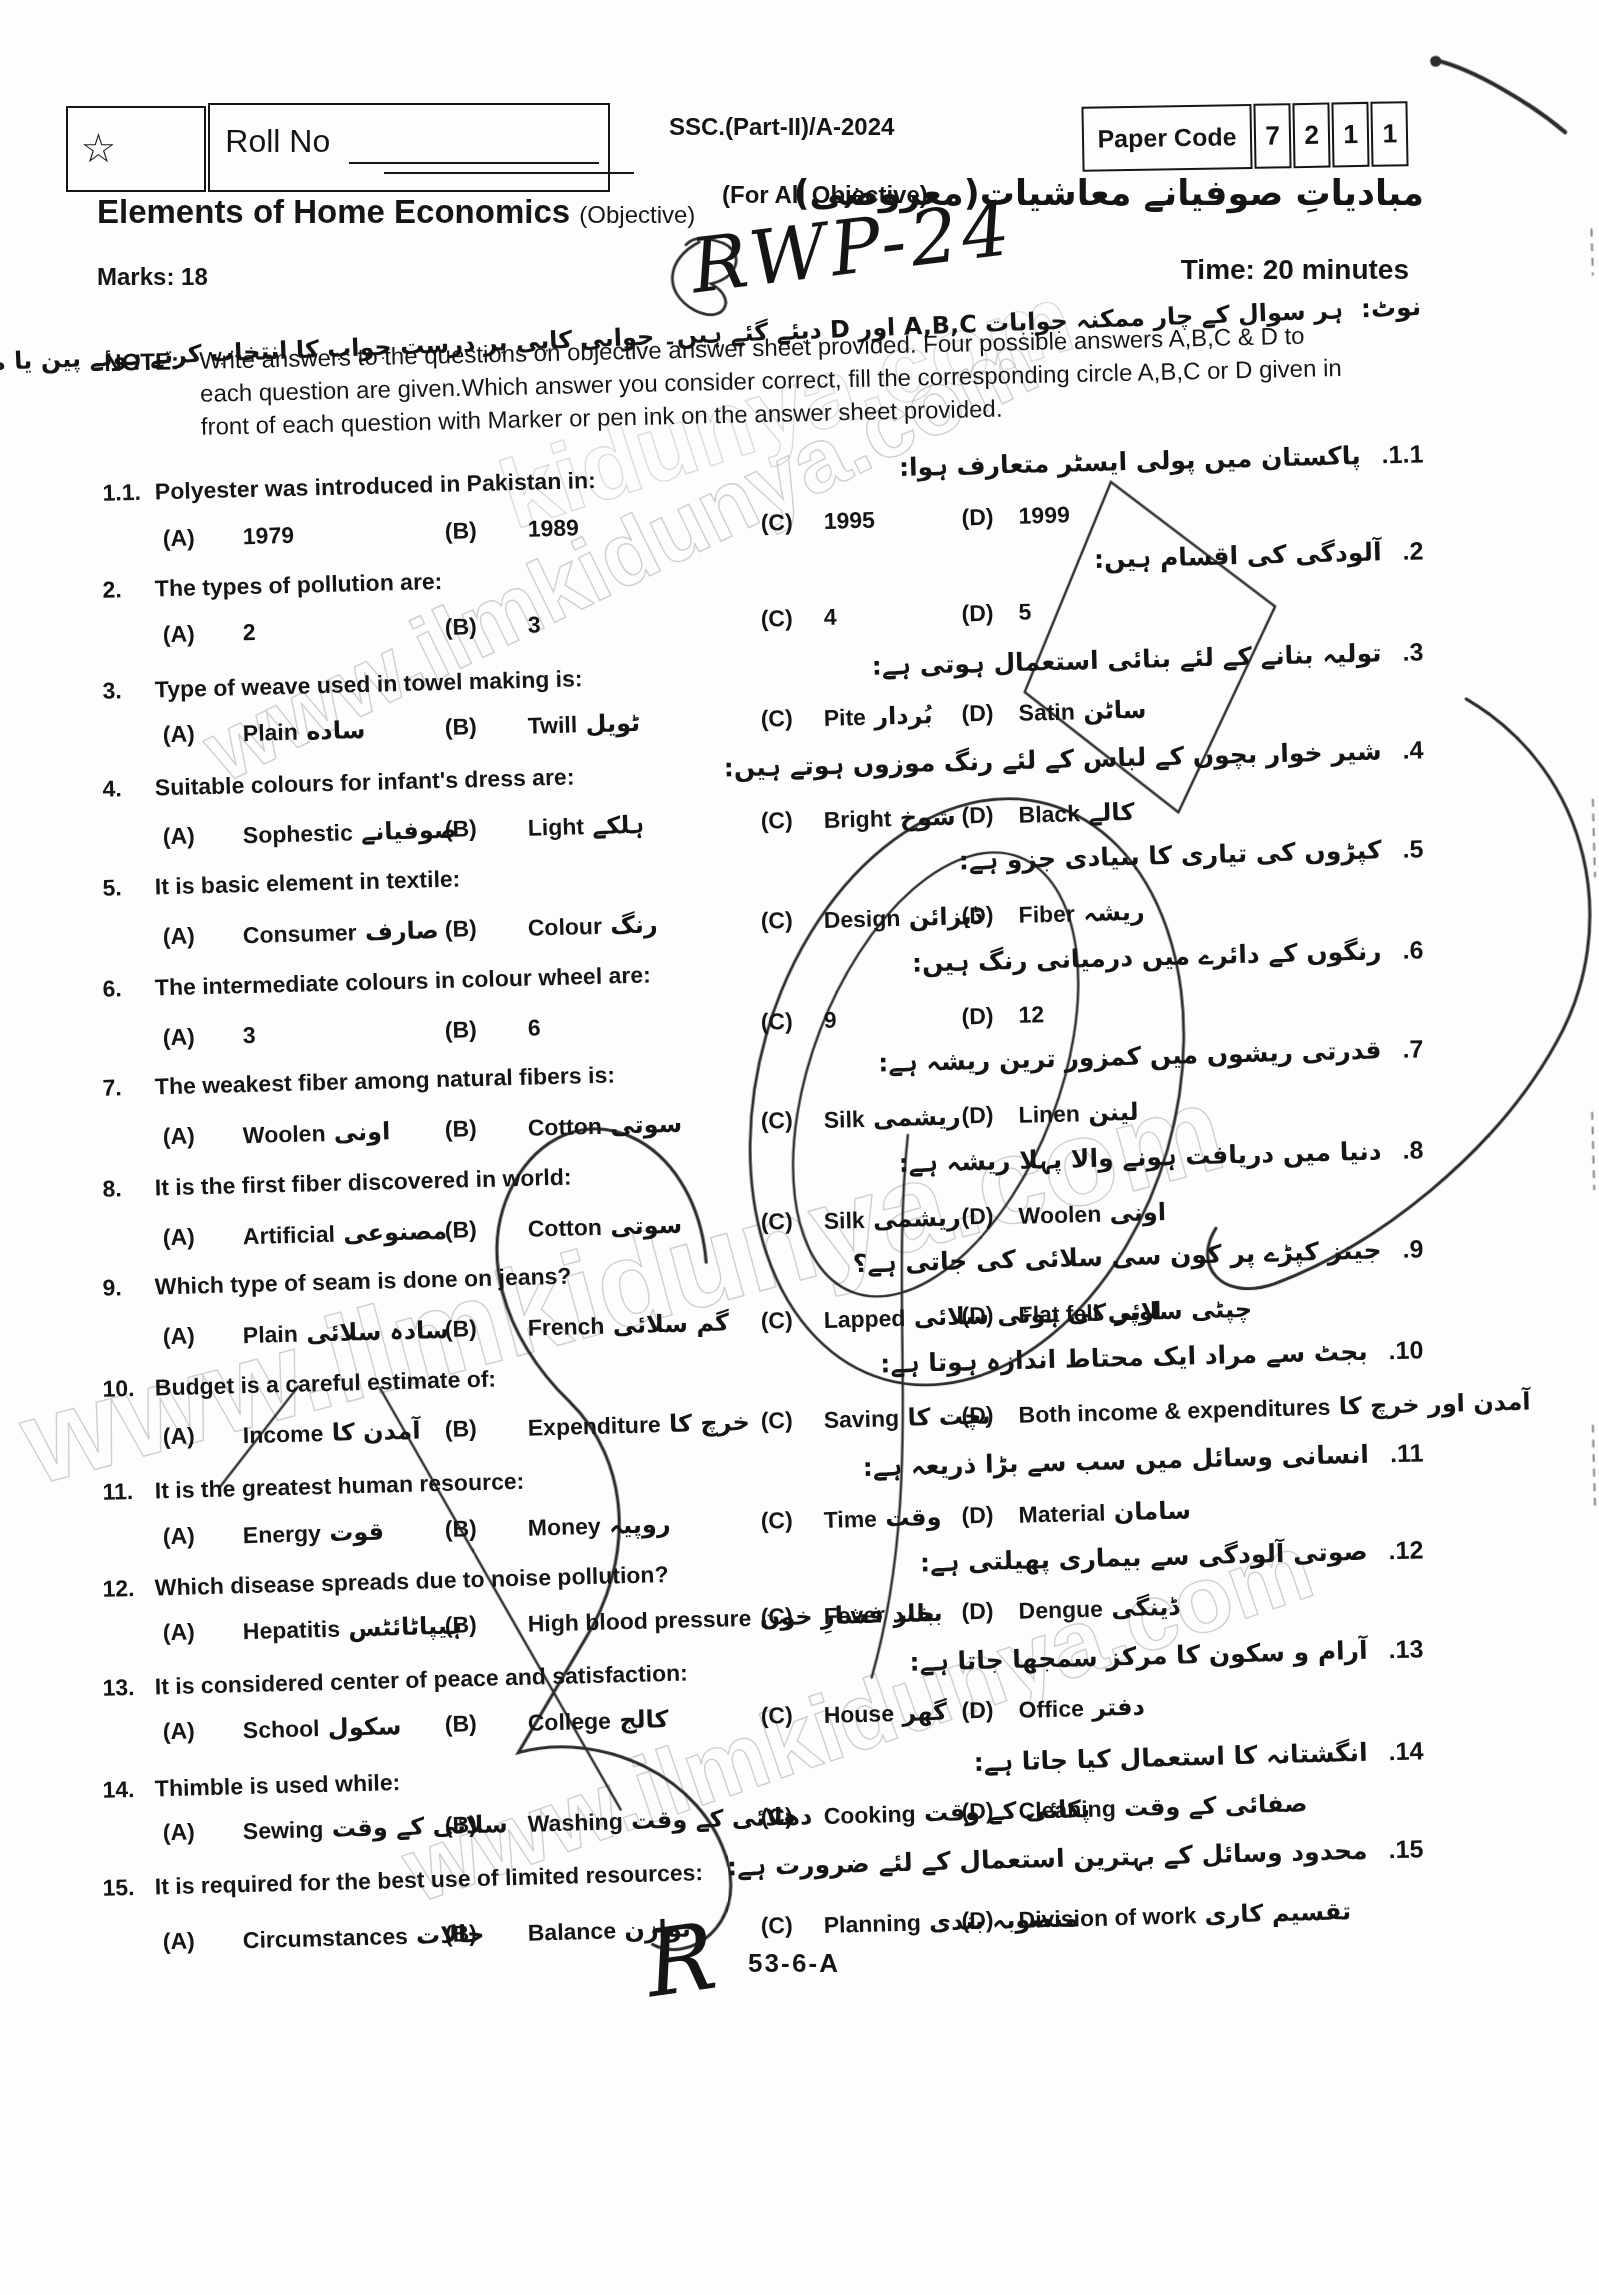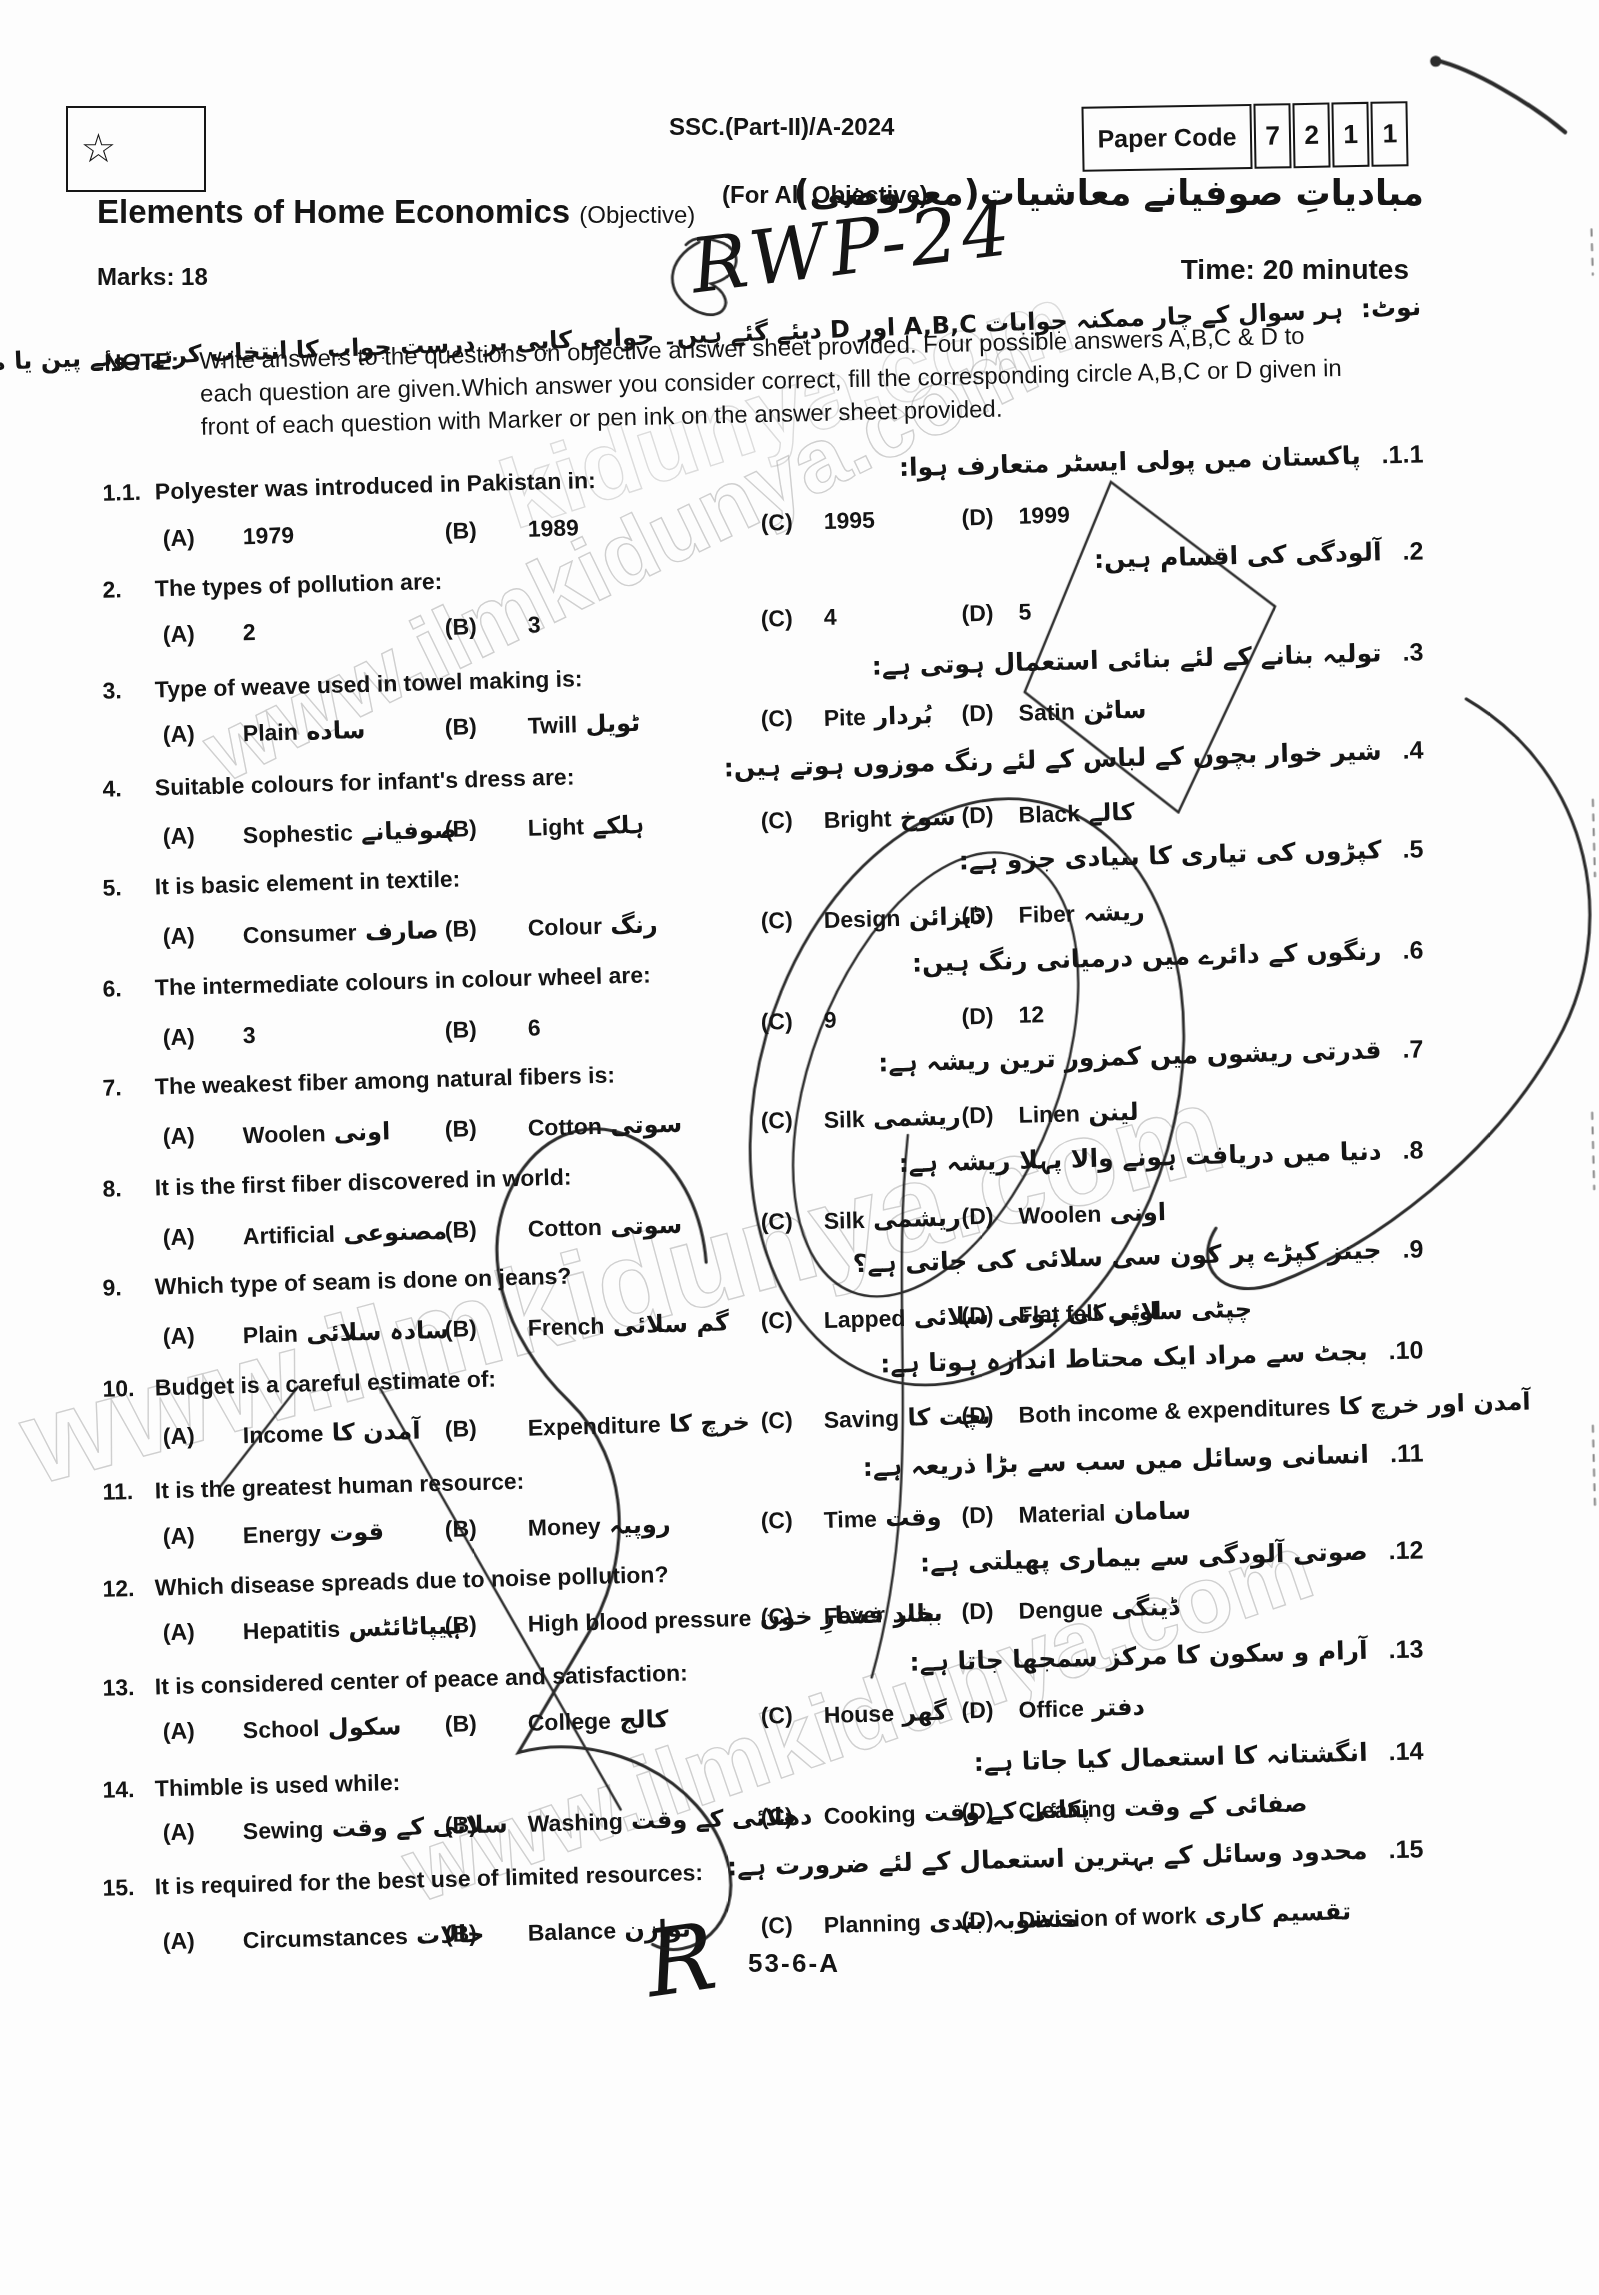--- a/index.html
+++ b/index.html
@@ -65,20 +65,25 @@
 <div id="page">
 
   <div class="wm" style="left:188px; top:710px; font-size:90px; transform:rotate(-26deg);">www.ilmkidunya.com</div>
   <div class="wm" style="left:487px; top:445px; font-size:97px; transform:rotate(-18deg); opacity:.4;">kidunya.com</div>
   <div class="wm" style="left:7px; top:1377px; font-size:122px; transform:rotate(-15deg);">www.ilmkidunya.com</div>
   <div class="wm" style="left:390px; top:1822px; font-size:94px; transform:rotate(-19deg);">www.ilmkidunya.com</div>
 
   <div class="box" id="star-box">
     <span id="star-glyph">☆</span>
   </div>
+  <div class="box" id="roll-box">
+    <span id="roll-label">Roll No</span>
+    <span class="roll-line" style="left:139px; top:57px; width:250px;"></span>
+    <span class="roll-line" style="left:174px; top:67px; width:250px; border-bottom-width:2.1px;"></span>
+  </div>
   <div class="abs" id="exam-code">SSC.(Part-II)/A-2024</div>
   <div class="abs" id="sessions">(For All Objective)</div>
 
   <div class="abs" id="papercode-wrap">
     <span id="papercode-label-box">
       <span>Paper Code</span>
     </span><span class="digit-box">7</span><span class="digit-box">2</span><span class="digit-box">1</span><span class="digit-box">1</span>
   </div>
 
   <div class="abs ur" id="title-ur">مبادیاتِ صوفیانے معاشیات(معروضی)</div>

